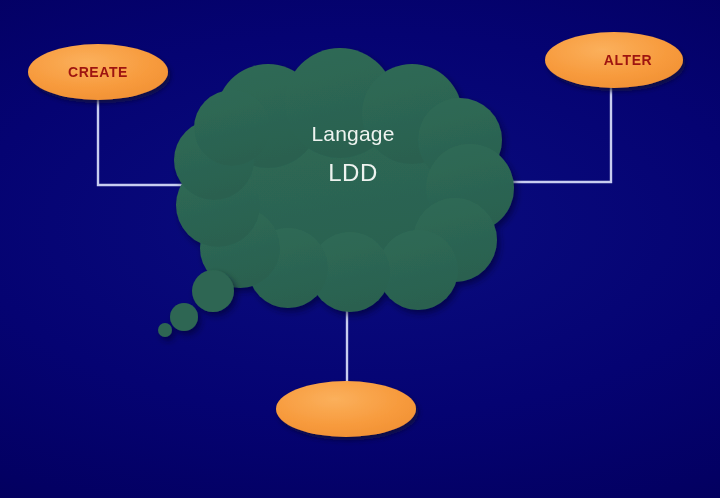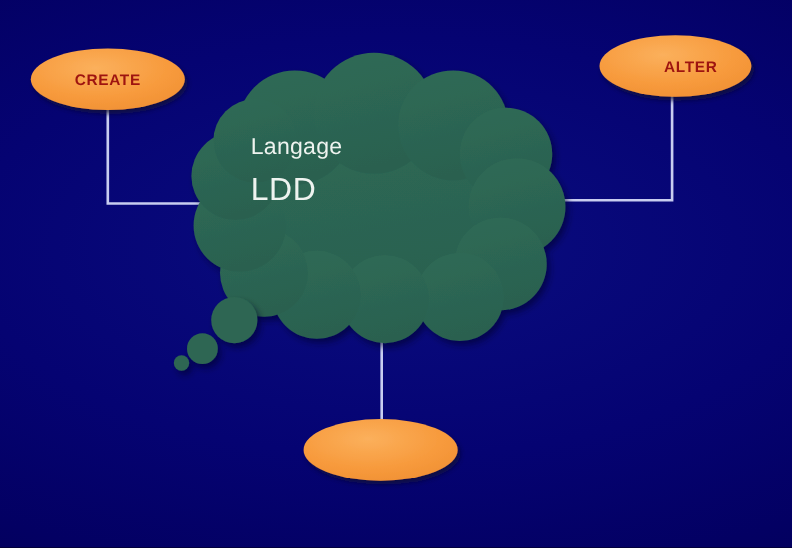--- a/index.html
+++ b/index.html
@@ -26,30 +26,31 @@
     height: 498px;
     display: block;
   }
 
   
   .cloud-text {
     position: absolute;
     left: 228px;
     top: 118px;
     width: 250px;
+    text-align: center;
     color: #eef3ef;
     font-size: 21px;
     line-height: 32px;
     font-family: "Liberation Sans", sans-serif;
     letter-spacing: 0.2px;
     pointer-events: none;
   }
   .cloud-text .ldd {
     display: block;
-    font-size: 29px;
+    font-size: 24px;
     line-height: 40px;
     margin-top: 3px;
     letter-spacing: 0.5px;
   }
 
   .node-label {
     position: absolute;
     text-align: center;
     color: #9e1410;
     font-size: 14px;

